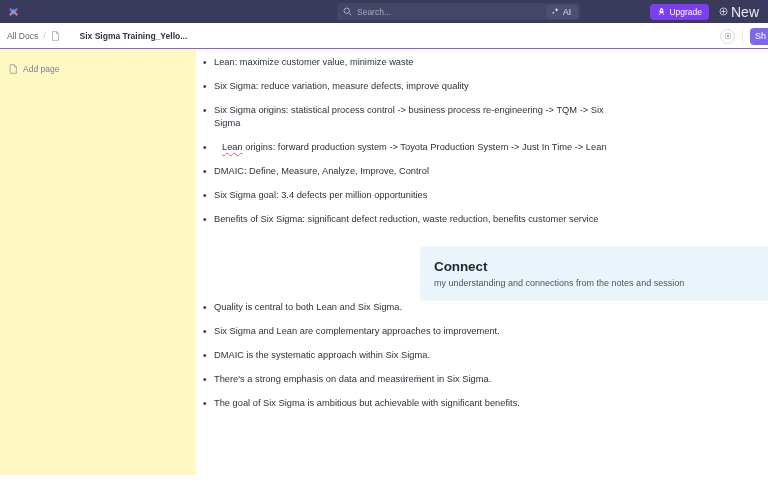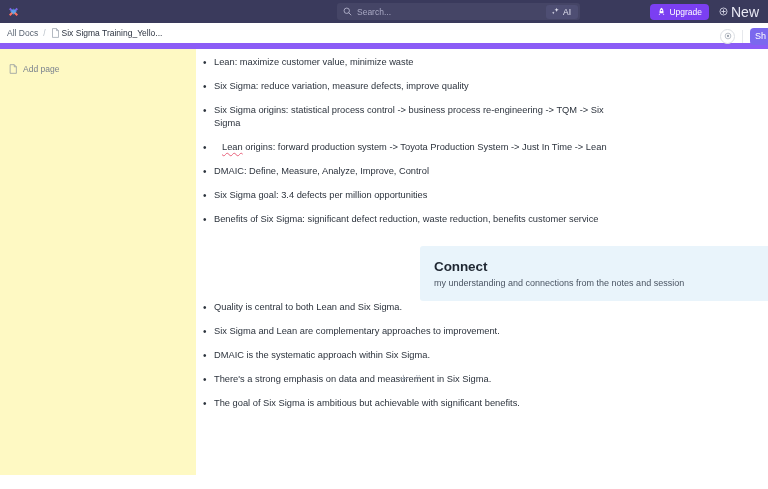--- a/index.html
+++ b/index.html
@@ -55,27 +55,27 @@
   }
   .new-btn {
     display: flex; align-items: center; gap: 3px;
     color: #e9e9f4; font-size: 14px; cursor: pointer;
     height: 16px; padding: 0 3px;
   }
 
   
   .crumbbar {
     height: 26px; flex: 0 0 26px;
-    background: #ffffff; border-bottom: 6px solid #8b5cf6;
+    background: #ffffff; border-bottom: 1px solid #8b5cf6;
     display: flex; align-items: center; position: relative;
   }
   .crumbs { display: flex; align-items: center; gap: 5px; padding-left: 7px; }
   .crumb { font-size: 8.5px; color: #5a6472; cursor: pointer; white-space: nowrap; }
   .crumb-sep { font-size: 8.5px; color: #b9c0c9; }
-  .crumb-doc { display: flex; align-items: center; gap: 2px; }
+  .crumb-doc { display: flex; align-items: center; gap: 20px; font-weight: bold; }
   .crumb-current { font-size: 8.5px; color: #2c3340; white-space: nowrap; cursor: pointer; }
   .crumb-right {
     position: absolute; right: 0; top: 0; height: 26px;
     display: flex; align-items: center; gap: 7px; padding-right: 0;
   }
   .round-btn {
     width: 15px; height: 15px; border-radius: 50%;
     border: 1px solid #dcdfe4; background: #fff;
     display: flex; align-items: center; justify-content: center; cursor: pointer;
   }

